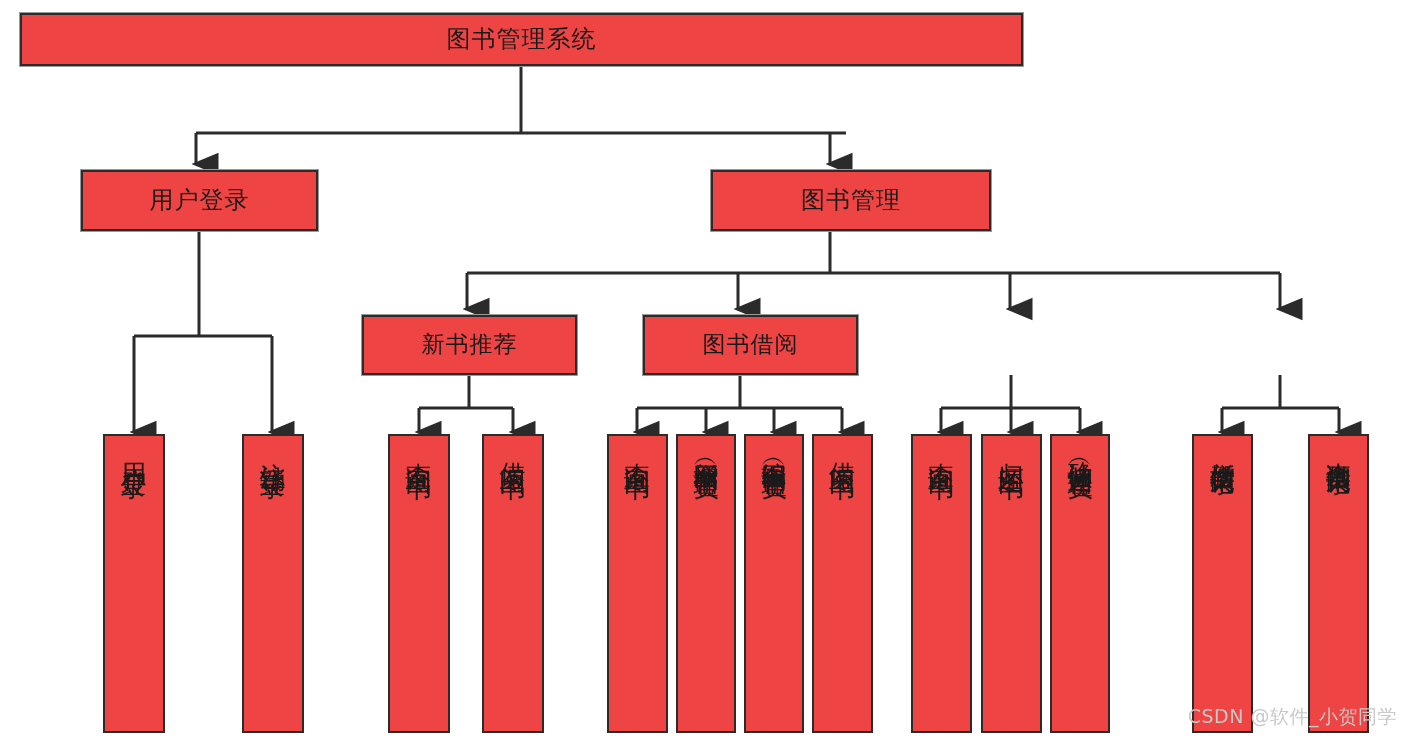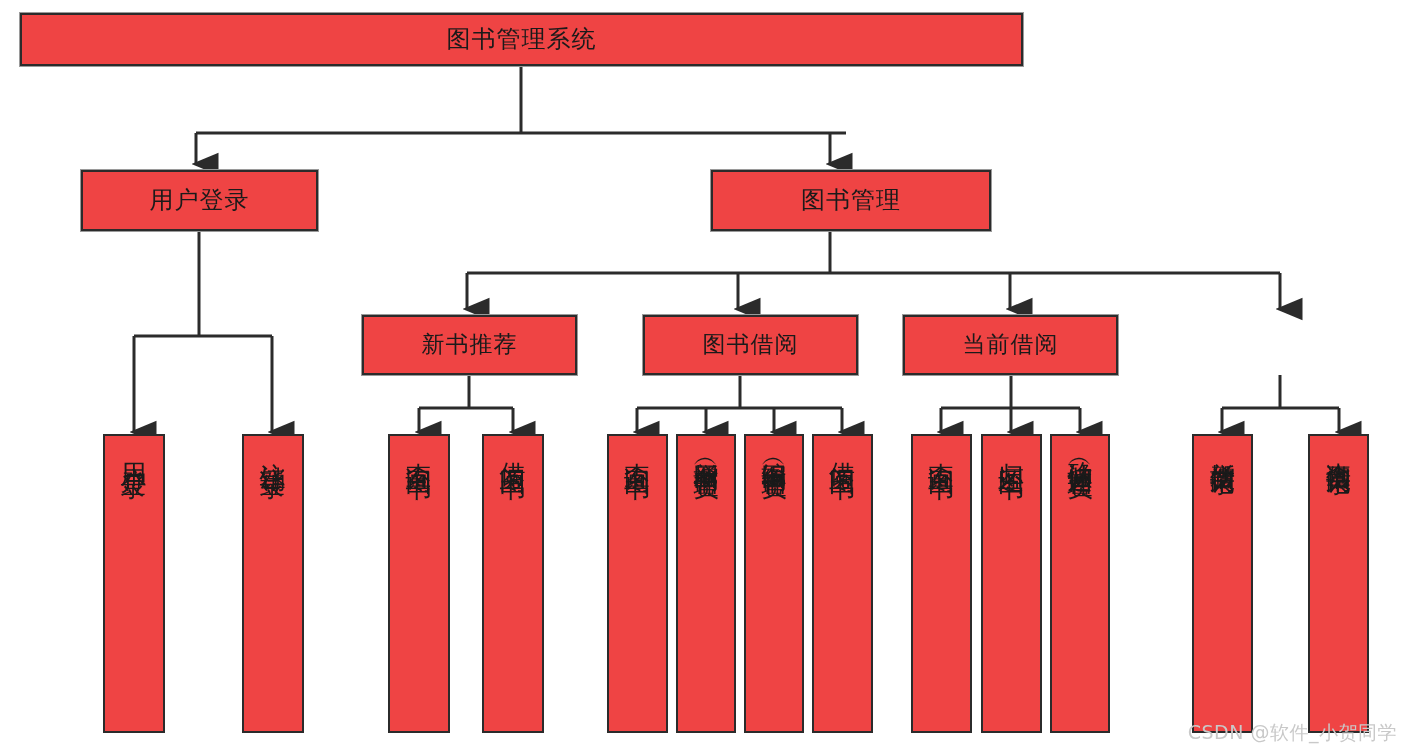--- a/index.html
+++ b/index.html
@@ -52,21 +52,21 @@
     text-orientation:upright;
     font-size:26px;
     line-height:1.0;
     letter-spacing:4px;
     white-space:nowrap;
   }
   .node.v.tall .label{font-size:25px;letter-spacing:2px;}
 
   #watermark{
     position:absolute;
-    right:8px;bottom:1px;
+    right:8px;bottom:17px;
     font-size:19px;
     color:#c9c9c9;
     font-family:"DejaVu Sans","Liberation Sans",sans-serif;
     letter-spacing:0.5px;
     pointer-events:none;
     user-select:none;
   }
 </style>
 </head>
 <body>
@@ -134,23 +134,20 @@
   <div class="node h lvl1 shadowed" style="left:711px;top:170px;width:280px;height:61px;">
     <span class="label">图书管理</span>
   </div>
 
   <div class="node h shadowed" style="left:362px;top:315px;width:215px;height:60px;">
     <span class="label">新书推荐</span>
   </div>
   <div class="node h shadowed" style="left:632px;top:315px;width:215px;height:60px;margin-left:11px;">
     <span class="label">图书借阅</span>
   </div>
-  <div class="node h shadowed" style="left:903px;top:315px;width:215px;height:60px;">
-    <span class="label">当前借阅</span>
-  </div>
 
   <div class="node v" style="left:103px;top:434px;width:62px;height:299px;">
     <span class="label">用户登录</span>
   </div>
   <div class="node v" style="left:242px;top:434px;width:62px;height:299px;">
     <span class="label">注销登录</span>
   </div>
 
   <div class="node v" style="left:388px;top:434px;width:62px;height:299px;">
     <span class="label">查询图书</span>

